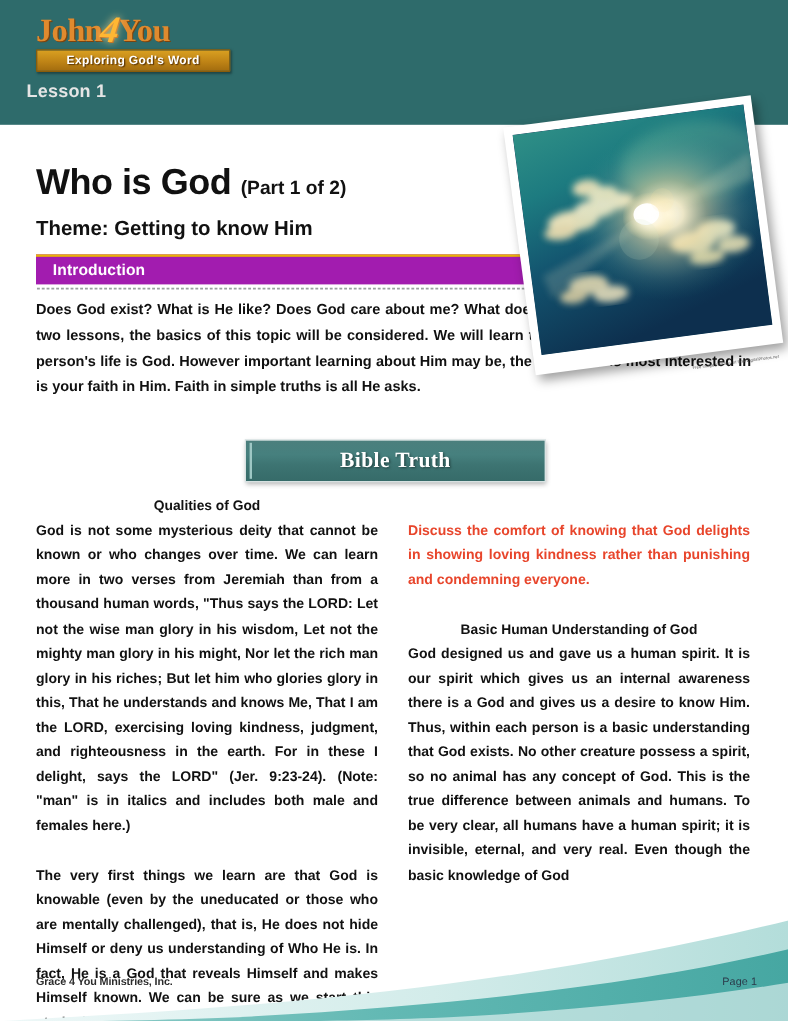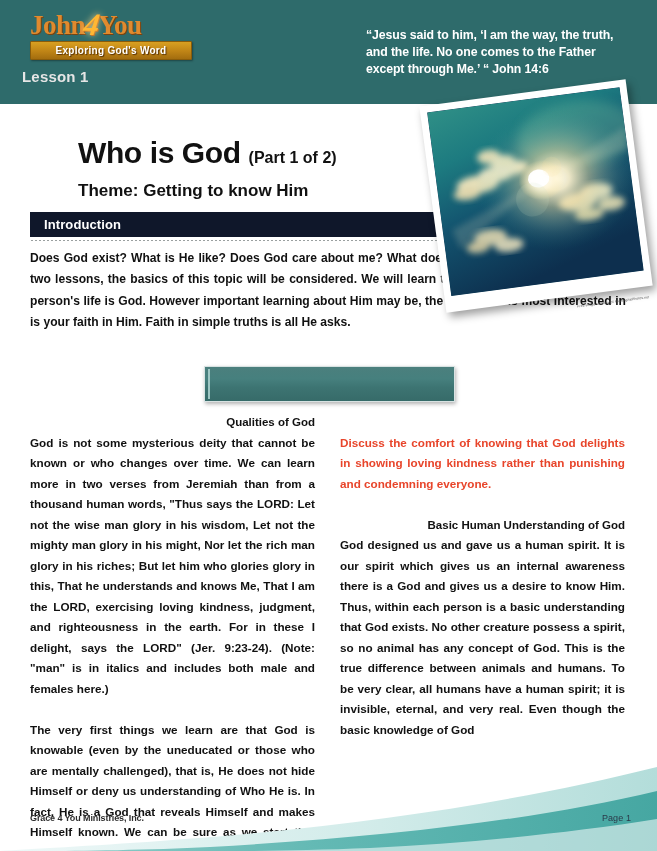--- a/index.html
+++ b/index.html
@@ -111,21 +111,20 @@
     line-height: 17px;
     letter-spacing: -0.1px;
   }
 
   
   .title-wrap {
     position: absolute;
     left: 30px;
     top: 136px;
     width: 420px;
-    margin-left: 48px;
   }
   .doc-title {
     margin: 0;
     color: #111111;
     font-size: 30px;
     font-weight: bold;
     letter-spacing: -0.4px;
     line-height: 34px;
     white-space: nowrap;
   }
@@ -144,22 +143,22 @@
   
   .section-bar-wrap {
     position: absolute;
     left: 30px;
     top: 212px;
     width: 598px;
   }
   .section-bar {
     position: relative;
     height: 23px;
-    background: #0f172a;
-    border-top: 2px solid #0f172a;
+    background: #a21caf;
+    border-top: 2px solid #eab308;
   }
   .section-bar-label {
     position: absolute;
     left: 14px;
     top: 3px;
     color: #ffffff;
     font-size: 13px;
     font-weight: bold;
     letter-spacing: 0.1px;
   }
@@ -270,21 +269,21 @@
     text-align: justify;
   }
   .col-left  { left: 0; }
   .col-right { left: 310px; }
 
   .col p { margin: 0; }
   .col p + p { margin-top: 0; }
   .body-head {
     font-weight: bold;
     font-size: 11.5px;
-    text-align: right;
+    text-align: center;
   }
   .body-para { font-weight: bold; }
   .para-gap { height: 20.5px; }
   .discuss {
     color: #e8452b;
     font-weight: bold;
   }
 
   
   .footer-deco {
@@ -333,21 +332,20 @@
 
     <div class="logo-block">
       <div class="logo-wordmark">
         <span class="logo-grace">John</span><span class="logo-four">4</span><span class="logo-you">You</span>
       </div>
       <div class="logo-tagline">Exploring God's Word</div>
     </div>
 
     <div class="lesson-label">Lesson 1</div>
 
-    <div class="scripture">“Jesus said to him, ‘I am the way, the truth, and the life. No one comes to the Father except through Me.’ “ John 14:6</div>
   </div>
 
   <div class="title-wrap">
     <h1 class="doc-title">
       <span>Who is God</span>
       <span class="part">(Part 1 of 2)</span>
     </h1>
     <div class="doc-theme">Theme:  Getting to know Him</div>
   </div>
 
@@ -429,20 +427,21 @@
           <polygon points="108,82 200,40 200,62" fill="#fff4cc"></polygon>
           <polygon points="108,82 10,120 16,140" fill="#fff4cc"></polygon>
         </g>
       </svg>
     </div>
     <div class="photo-credit">Free image courtesy of FreeDigitalPhotos.net</div>
   </div>
 
   <div class="truth-banner">
     <div class="truth-banner-inner"></div>
+    <div class="truth-label">Bible Truth</div>
   </div>
 
   <div class="columns">
 
     <div class="col col-left">
       <p class="body-head">Qualities of God</p>
       <p class="body-para">God is not some mysterious deity that cannot be known or who changes over time.  We can learn more in two verses from Jeremiah than from a thousand human words, "Thus says the LORD: Let not the wise man glory in his wisdom, Let not the mighty man glory in his might, Nor let the rich man glory in his riches; But let him who glories glory in this, That he understands and knows Me, That I am the LORD, exercising loving kindness, judgment, and righteousness in the earth. For in these I delight, says the LORD" (Jer. 9:23-24). (Note: "man" is in italics and includes both male and females here.)</p>
       <div class="para-gap"></div>
       <p class="body-para">The very first things we learn are that God is knowable (even by the uneducated or those who are mentally challenged), that is, He does not hide Himself or deny us understanding of Who He is. In fact, He is a God that reveals Himself and makes Himself known. We can be sure as we start this study that He delights in</p>
     </div>

